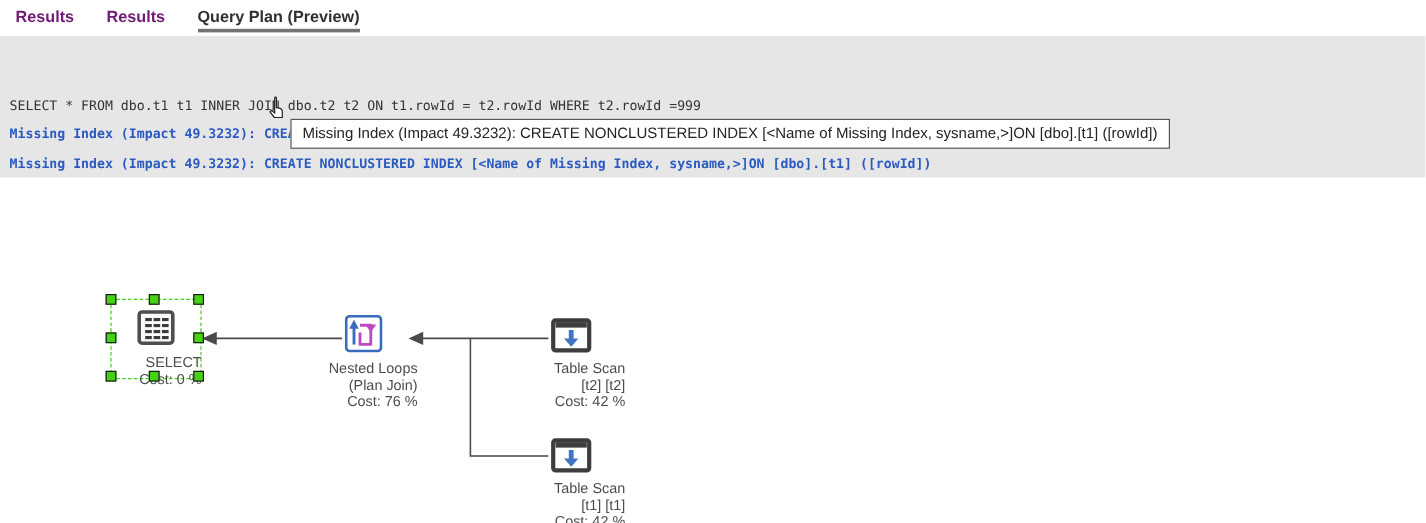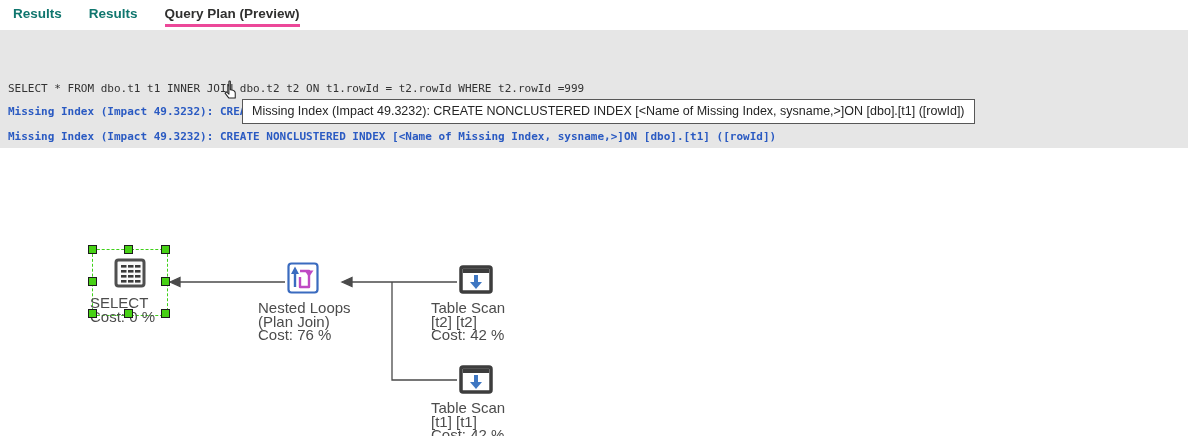--- a/index.html
+++ b/index.html
@@ -6,24 +6,24 @@
   body{
     width:1188px;height:436px;position:relative;overflow:hidden;
     background:#ffffff;font-family:"Liberation Sans",sans-serif;
   }
   
   .tabbar{
     position:absolute;top:0;left:0;width:1188px;height:30px;background:#fff;
     display:flex;gap:27px;padding:6px 0 0 13px;box-sizing:border-box;align-items:flex-start;
   }
   .tab{
-    font-size:13.5px;font-weight:700;color:#0f766e;padding-bottom:3px;cursor:default;
+    font-size:13.5px;font-weight:700;color:#701a75;padding-bottom:3px;cursor:default;
     border-bottom:3px solid transparent;white-space:nowrap;
   }
-  .tab.active{color:#30302f;border-bottom:3px solid #ec4899;}
+  .tab.active{color:#30302f;border-bottom:3px solid #737373;}
   
   .infoband{
     position:absolute;top:30px;left:0;width:1188px;height:118px;background:#e6e6e6;
   }
   .qline{
     position:absolute;left:8px;white-space:pre;
     font-family:"DejaVu Sans Mono",monospace;font-size:11px;color:#333333;
   }
   .qline.m{color:#2a5ac2;font-weight:bold;}
   
@@ -40,21 +40,21 @@
   .sel-rect{
     position:absolute;left:92px;top:249px;width:74px;height:65px;
     border:1px dashed #3fd119;z-index:2;
   }
   .handle{
     position:absolute;width:9px;height:9px;background:#47d115;border:1px solid #1c1c1c;
     box-sizing:border-box;z-index:4;
   }
   .node-icon{position:absolute;z-index:3;}
   .node-label{
-    position:absolute;text-align:left;font-size:15px;line-height:13.5px;
+    position:absolute;text-align:right;font-size:12px;line-height:13.5px;
     color:#4c4c4c;z-index:3;white-space:nowrap;
   }
 </style>
 </head>
 <body>
 
 <div class="tabbar">
   <span class="tab">Results</span>
   <span class="tab">Results</span>
   <span class="tab active">Query Plan (Preview)</span>

